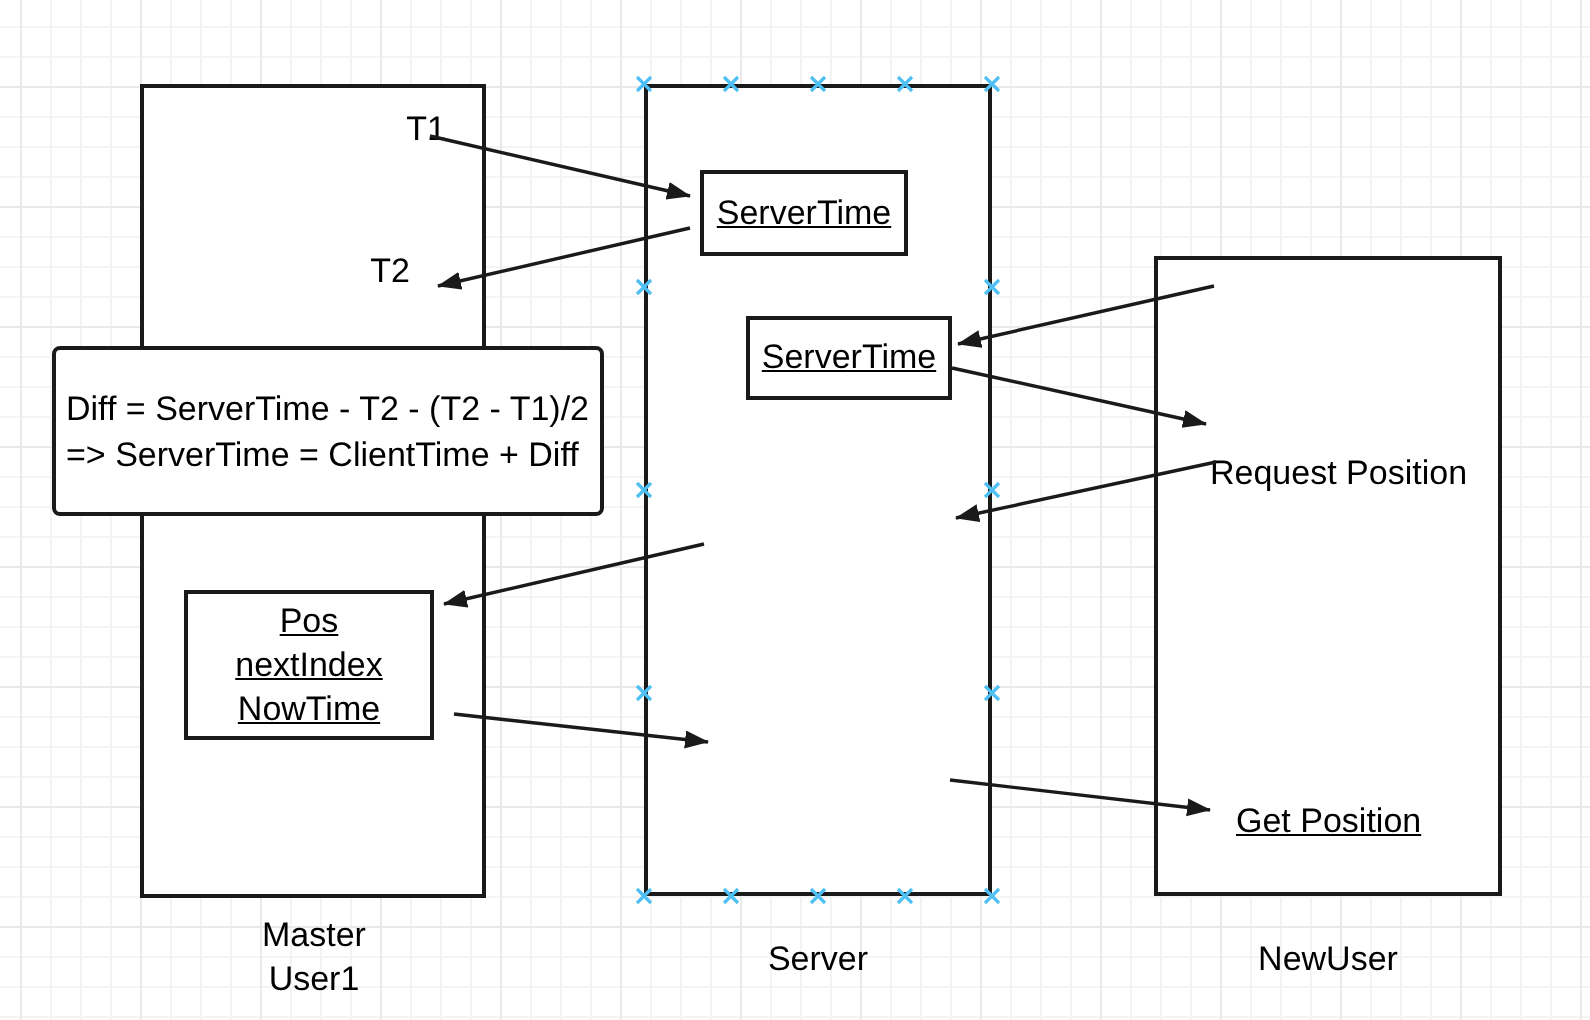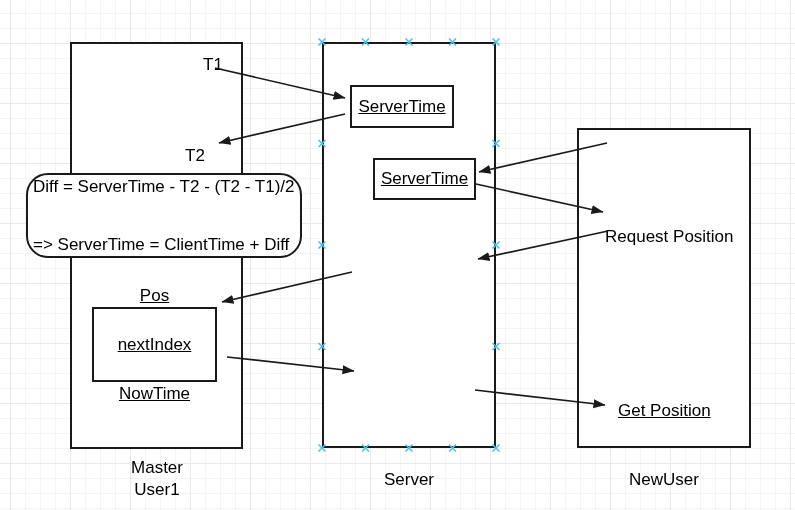--- a/index.html
+++ b/index.html
@@ -19,22 +19,22 @@
   }
   .lifeline{
     position:absolute;background:#fff;border:2px solid #1a1a1a;box-sizing:border-box;
   }
   .small-box{
     position:absolute;background:#fff;border:2px solid #1a1a1a;box-sizing:border-box;
     display:flex;flex-direction:column;align-items:center;justify-content:center;
     text-align:center;line-height:22px;text-decoration:underline;
   }
   .note{
-    position:absolute;background:#fff;border:2px solid #1a1a1a;border-radius:22px;
-    box-sizing:border-box;display:flex;flex-direction:column;justify-content:space-between;
+    position:absolute;background:#fff;border:2px solid #1a1a1a;border-radius:4px;
+    box-sizing:border-box;display:flex;flex-direction:column;justify-content:center;
     padding-left:5px;line-height:23px;white-space:nowrap;
   }
   .float-label{position:absolute;white-space:nowrap;}
   .center-label{text-align:center;}
   .lifeline-label{
     position:absolute;width:120px;text-align:center;line-height:22px;white-space:nowrap;
   }
   #edge-layer{position:absolute;left:0;top:0;width:795px;height:510px;pointer-events:none;}
   #edge-layer line{pointer-events:stroke;}
 </style>
@@ -51,28 +51,28 @@
     <div>Diff = ServerTime - T2 - (T2 - T1)/2</div>
     <div>=&gt; ServerTime = ClientTime + Diff</div>
   </div>
 
   <div class="small-box" style="left:350px;top:85px;width:104px;height:43px;">
     <div>ServerTime</div>
   </div>
   <div class="small-box" style="left:373px;top:158px;width:103px;height:42px;">
     <div>ServerTime</div>
   </div>
-  <div class="small-box" style="left:92px;top:307px;width:125px;height:75px;gap:27px;">
+  <div class="small-box" style="left:92px;top:295px;width:125px;height:75px;">
     <div>Pos</div>
     <div>nextIndex</div>
     <div>NowTime</div>
   </div>
 
   <div class="float-label center-label" style="left:180px;top:55px;width:34px;margin-left:16px;">T1</div>
-  <div class="float-label center-label" style="left:178px;top:146px;width:34px;">T2</div>
+  <div class="float-label center-label" style="left:178px;top:126px;width:34px;">T2</div>
   <div class="float-label" style="left:605px;top:227px;text-align:center;">Request Position</div>
   <div class="float-label" style="left:618px;top:401px;text-decoration:underline;">Get Position</div>
 
   <div class="lifeline-label" style="left:97px;top:457px;">
     <div>Master</div>
     <div>User1</div>
   </div>
   <div class="lifeline-label" style="left:604px;top:469px;">NewUser</div>
   <div class="lifeline-label" style="left:349px;top:469px;">Server</div>
 

